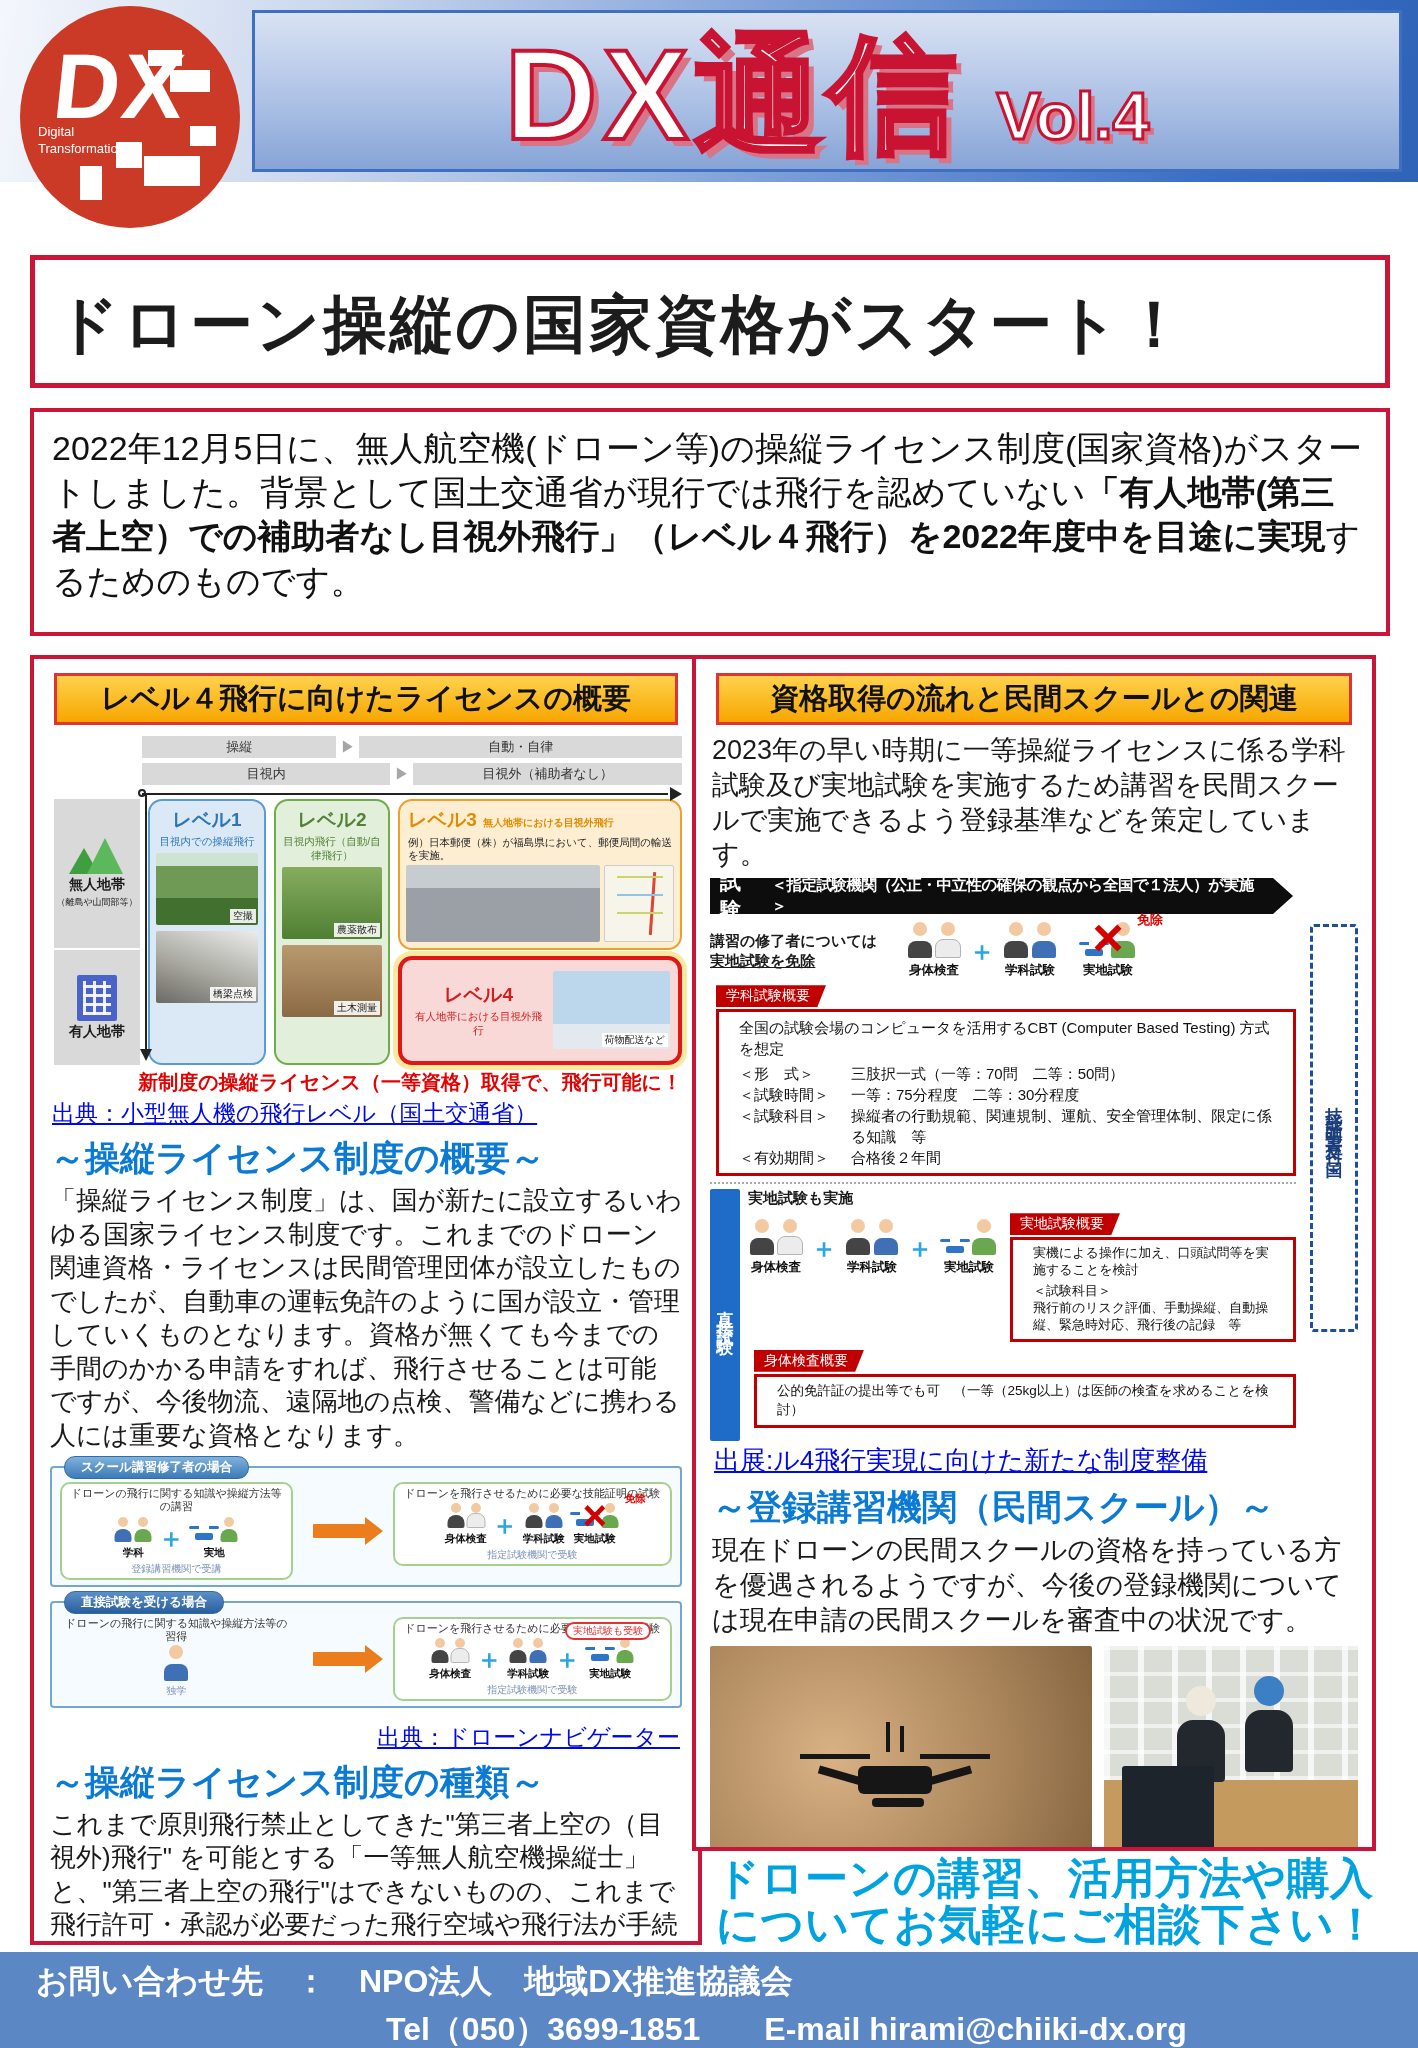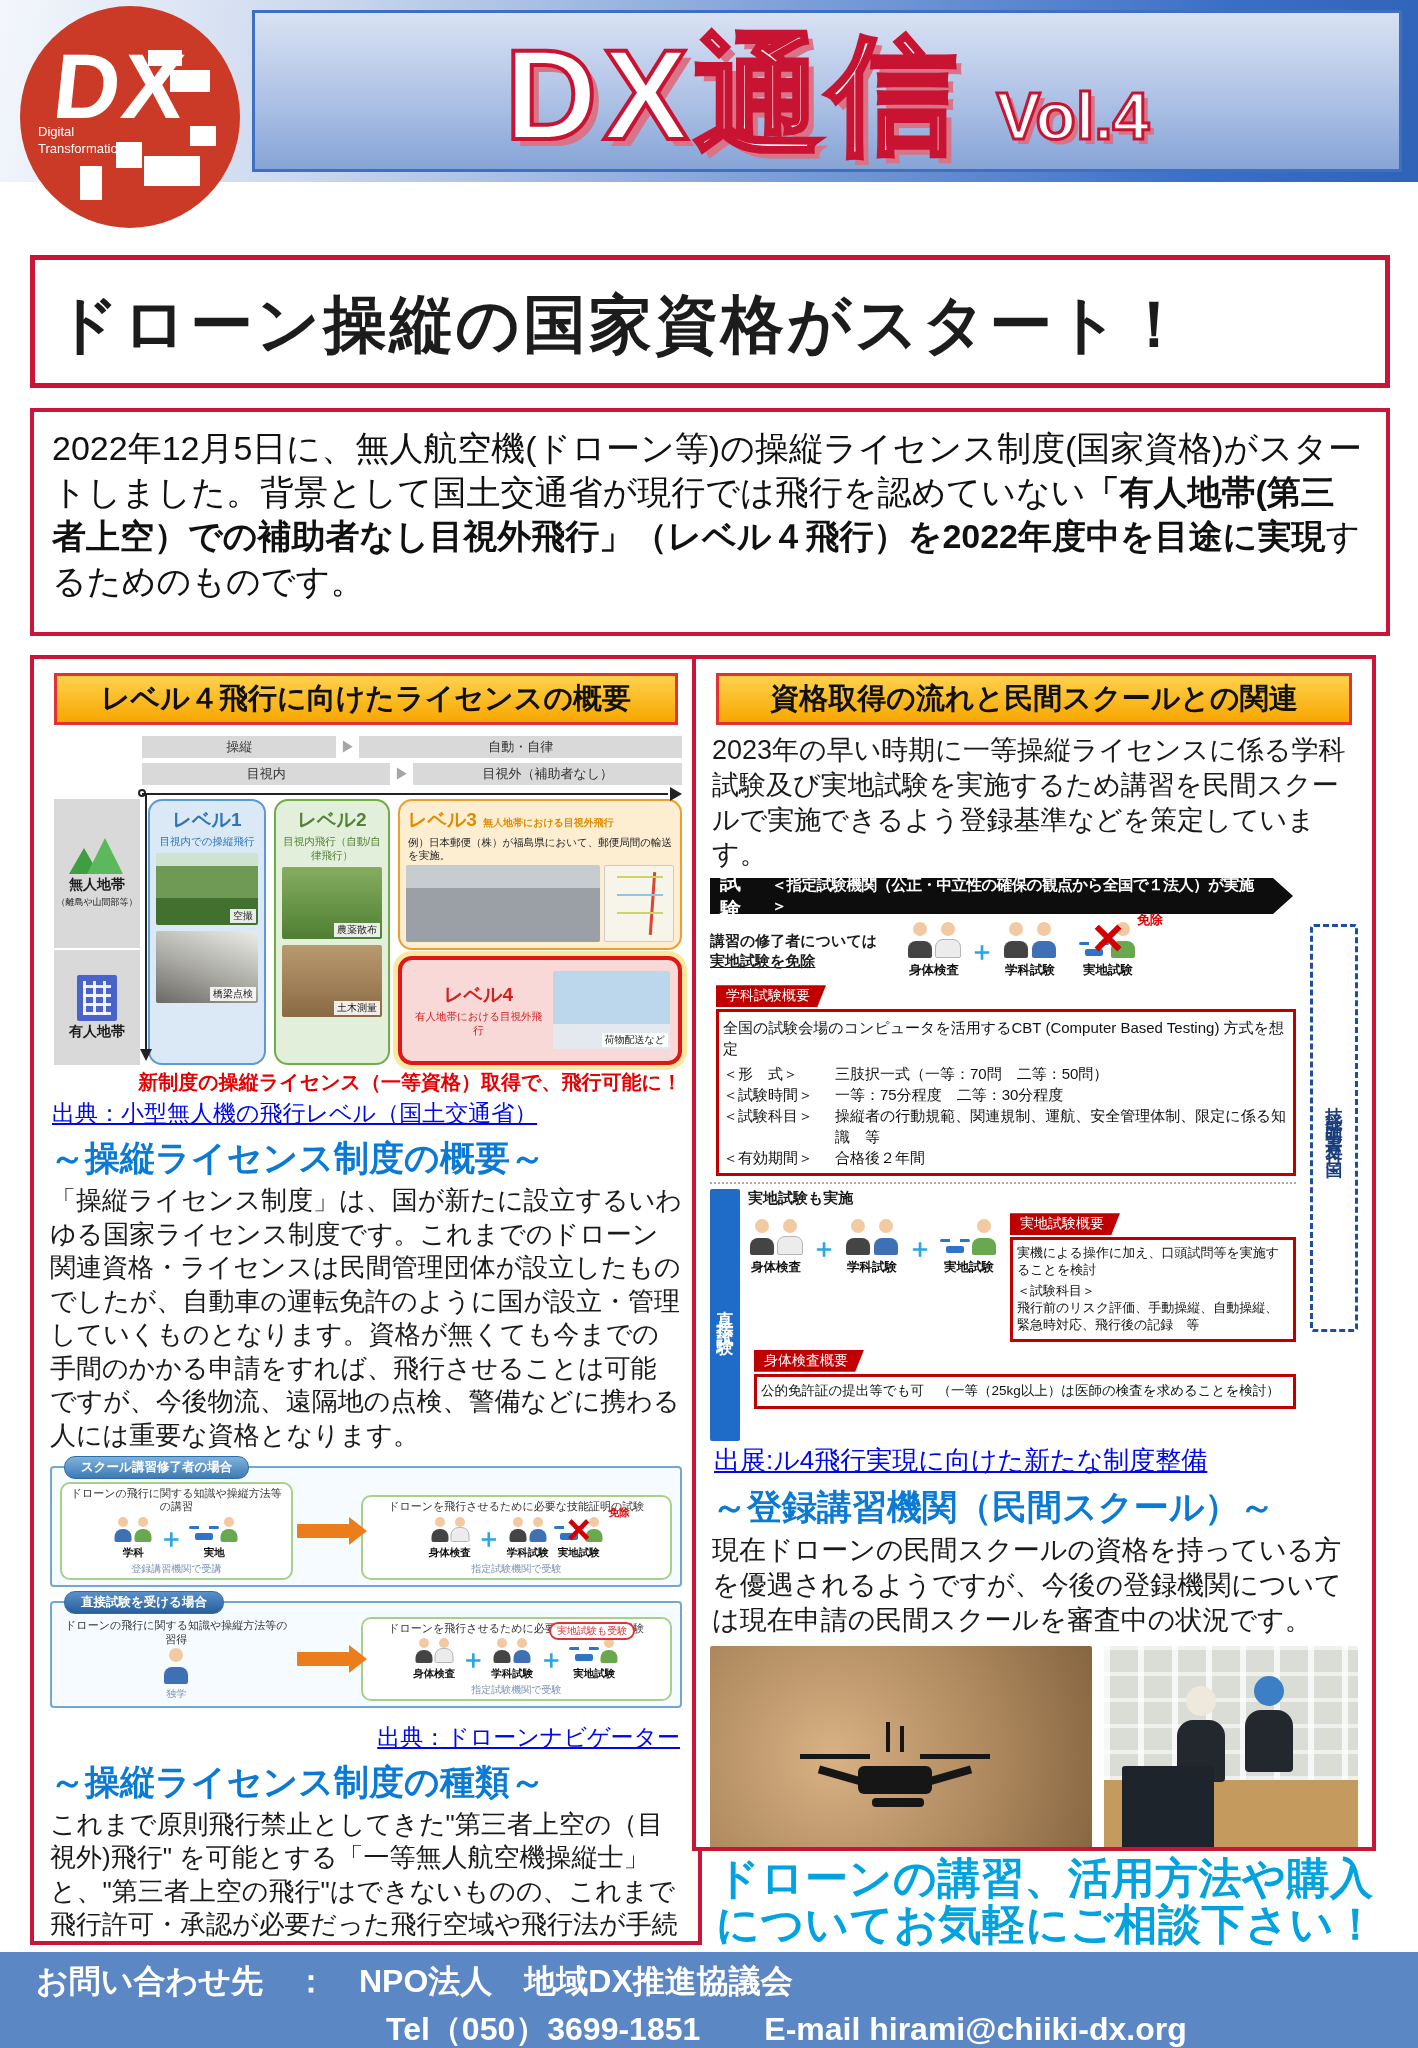--- a/index.html
+++ b/index.html
@@ -96,21 +96,21 @@
   .p-map   { background:#f7f4ea; width:70px; border:1px solid #ccc; position:relative; }
   .p-map:before { content:""; position:absolute; left:46px; top:6px; bottom:6px; width:3px; background:#d43; transform:rotate(4deg); }
   .p-map:after  { content:""; position:absolute; left:12px; top:10px; right:10px; height:2px; background:#cbd46a; box-shadow:0 18px 0 #8fc3e8, 0 36px 0 #cbd46a; }
   .p-l4 { background:linear-gradient(180deg,#bcd6ec 0 68%,#e3e9ee 68%); width:45%; height:78px; }
 
   
   .flow { border:2px solid #74a7cf; background:#f6fbff; border-radius:4px; margin:14px 16px 14px; padding:14px 8px 5px; position:relative; }
   .flabel { position:absolute; top:-12px; left:12px; height:23px; padding:0 16px; background:linear-gradient(#7fb2dd,#3d7ab5);
             border:1px solid #2f6da8; border-radius:11px; color:#fff; font-size:12.5px; line-height:21px; font-weight:700; }
   .flabel.d { background:linear-gradient(#5a8fc8,#2a5f9e); }
-  .frow { display:flex; align-items:flex-end; gap:0; }
+  .frow { display:flex; align-items:flex-start; gap:16px; }
   .fgbox { border:2px solid #a8d08d; border-radius:10px; background:#fff; flex:1; padding:3px 4px 2px; display:flex; flex-direction:column; align-items:center; }
   .fplain { flex:1; display:flex; flex-direction:column; align-items:center; justify-content:center; gap:2px; }
   .ftitle { font-size:11px; color:#333; text-align:center; line-height:1.2; }
   .ficons { display:flex; align-items:center; justify-content:center; gap:5px; margin:3px 0 1px; }
   .fcap { font-size:10.5px; color:#111; font-weight:700; }
   .ffoot { font-size:10px; color:#7d93b5; text-align:center; margin-top:1px; }
   .farrow { align-self:center; flex:0 0 52px; position:relative; height:14px; background:#ec7d1c; margin:0 12px 0 4px; border-radius:1px; }
   .farrow:after { content:""; position:absolute; right:-18px; top:-7px; border-left:18px solid #ec7d1c; border-top:14px solid transparent; border-bottom:14px solid transparent; }
   .ig { position:relative; text-align:center; }
   .xmark { position:absolute; left:50%; top:-8px; transform:translateX(-50%); color:#d40000; font-size:42px; font-weight:900; line-height:1; z-index:3; }
@@ -142,21 +142,21 @@
   .badge { position:absolute; right:0; top:46px; width:48px; height:408px; border:3px dashed #1d4f9e; border-radius:4px;
            writing-mode:vertical-rl; text-orientation:upright; font-weight:800; font-size:17px; color:#1a3d7c;
            letter-spacing:7px; display:flex; align-items:center; justify-content:center; background:#fff; }
   .ex-top { display:flex; gap:10px; margin:8px 0 4px; align-items:center; }
   .ex-top-txt { width:186px; font-size:15px; font-weight:800; line-height:1.35; }
   .ul { text-decoration:underline; }
   .exicons { display:flex; align-items:center; gap:7px; }
   .exicons .fcap { font-size:12.5px; }
   .tag { display:inline-block; background:#c00000; color:#fff; font-size:14px; font-weight:400; padding:2px 16px 2px 10px;
          clip-path:polygon(0 0,100% 0,92% 100%,0 100%); margin:2px 0 0 6px; }
-  .rbx { border:3px solid #c00000; margin:2px 0 6px 6px; padding:5px 4px; font-size:15px; color:#111; background:#fff; line-height:1.4; }
+  .rbx { border:3px solid #c00000; margin:2px 0 6px 6px; padding:5px 20px; font-size:15px; color:#111; background:#fff; line-height:1.4; }
   .br { display:flex; }
   .bk { flex:0 0 112px; }
   .bv { flex:1; }
   .dotline { border-top:2px dotted #aaa; margin:5px 0; }
   .ex-bot { display:flex; gap:8px; }
   .dbar { width:30px; min-height:252px; background:#1e6cc8; color:#fff; writing-mode:vertical-rl; text-orientation:upright;
           font-size:17px; font-weight:800; letter-spacing:9px; display:flex; align-items:center; justify-content:center; border-radius:2px; }
   .ex-bot-main { flex:1; }
   .s2 { font-size:15px; font-weight:800; margin:0 0 3px; }
   .botrow { display:flex; gap:6px; align-items:flex-start; }

